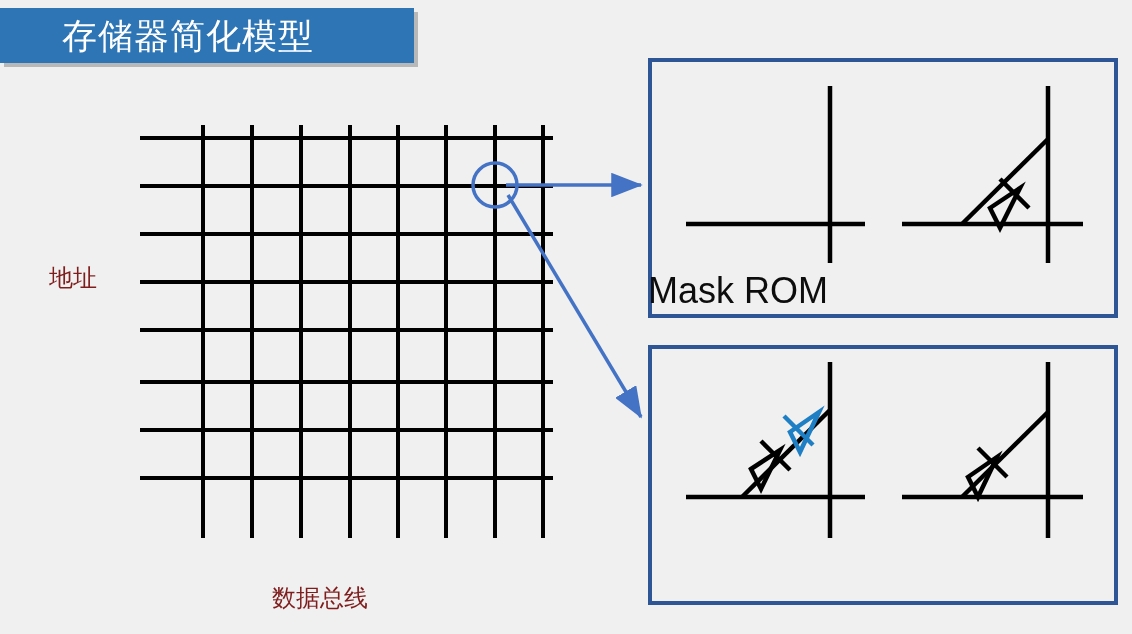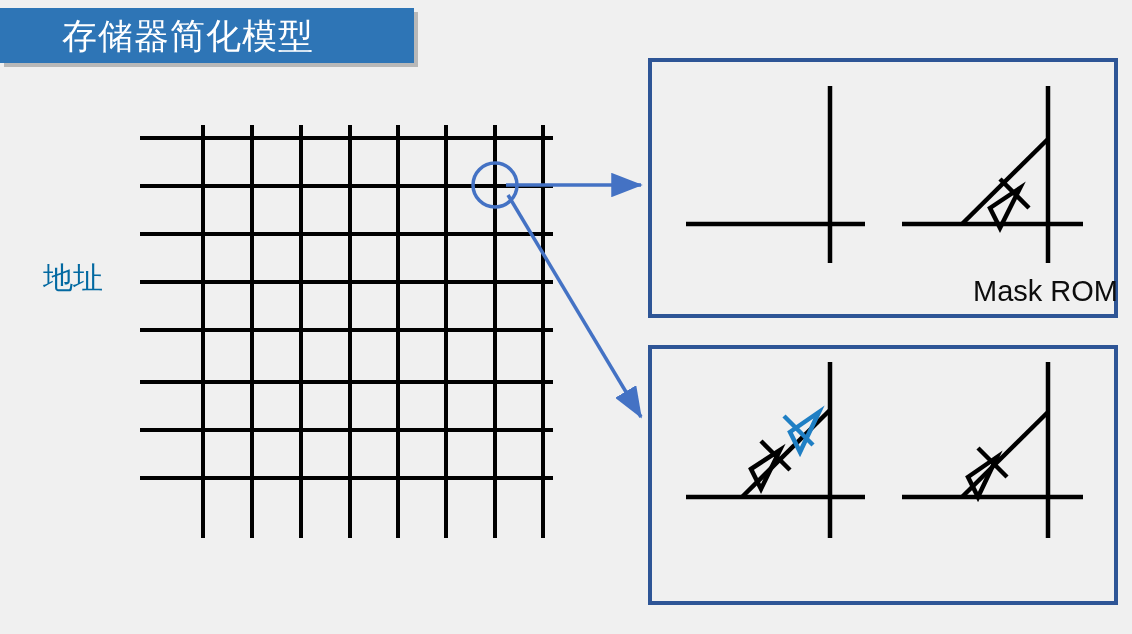--- a/index.html
+++ b/index.html
@@ -45,22 +45,22 @@
     line-height: 1;
     letter-spacing: 1px;
     padding-left: 62px;
     white-space: nowrap;
     font-weight: 400;
   }
 
   
   .bus-label {
     position: absolute;
-    color: #0369a1;
-    font-size: 30px;
+    color: #7f1d1d;
+    font-size: 24px;
     line-height: 40px;
     white-space: nowrap;
   }
   #address-bus-label {
     left: 28px;
     top: 258px;
     text-align: center;
     width: 90px;
   }
   #data-bus-label {
@@ -92,23 +92,23 @@
   }
   #prom-box {
     left: 648px;
     top: 345px;
     width: 470px;
     height: 260px;
   }
   .box-caption {
     position: absolute;
     width: 100%;
-    text-align: right;
+    text-align: left;
     color: #0d0d0d;
-    font-size: 29px;
+    font-size: 36px;
     line-height: 36px;
   }
   #mask-rom-caption { left: 648px; top: 273px; width: 470px; }
   #prom-caption     { left: 648px; top: 549px; width: 470px; }
 </style>
 </head>
 <body>
 
 <div id="slide">
 
@@ -183,19 +183,20 @@
   </svg>
 
   <div id="title-shadow"></div>
   <div id="title-bar">
     <span id="title-text">存储器简化模型</span>
   </div>
 
   <div class="bus-label" id="address-bus-label">
     <div>地址</div>
   </div>
+  <div class="bus-label" id="data-bus-label">数据总线</div>
 
   <div class="rom-box" id="mask-rom-box"></div>
   <div class="box-caption" id="mask-rom-caption">Mask ROM</div>
 
   <div class="rom-box" id="prom-box"></div>
 
 </div>
 
 </body></html>

